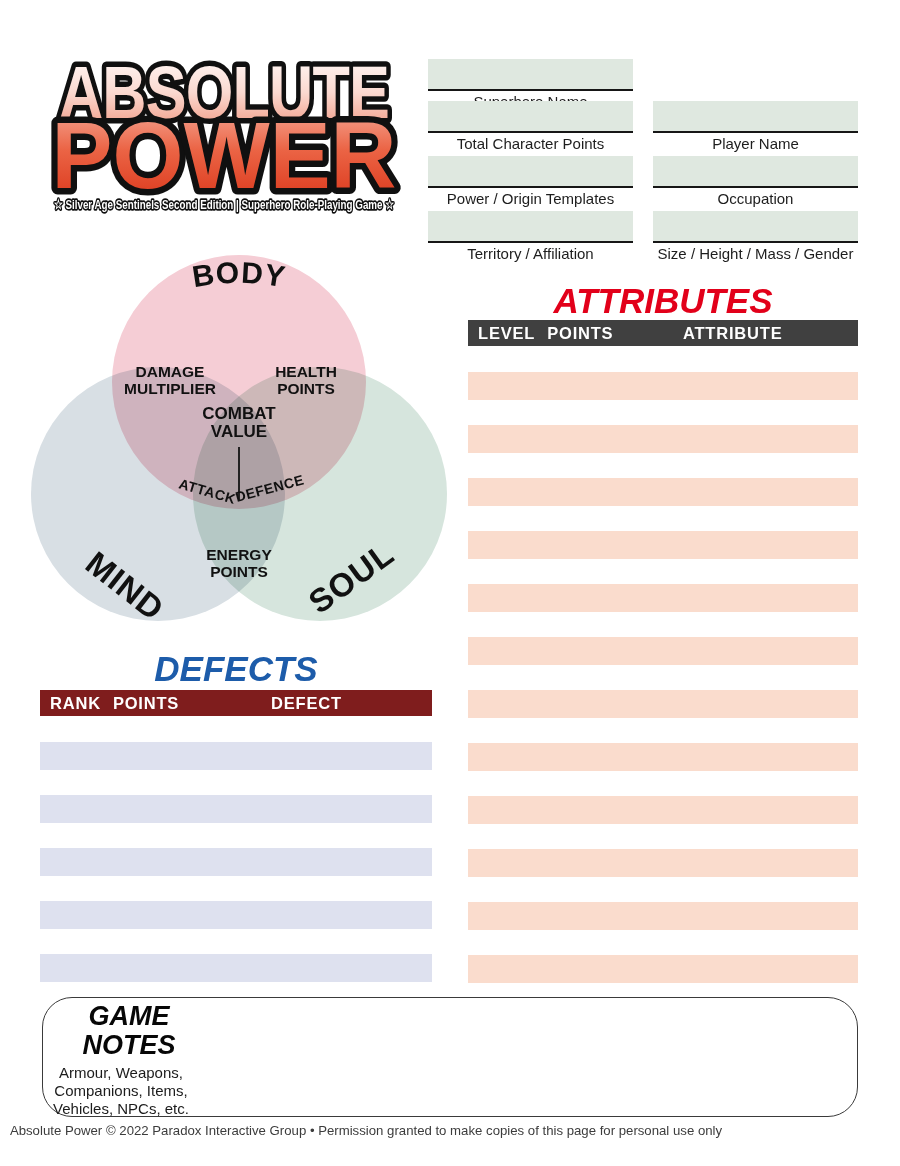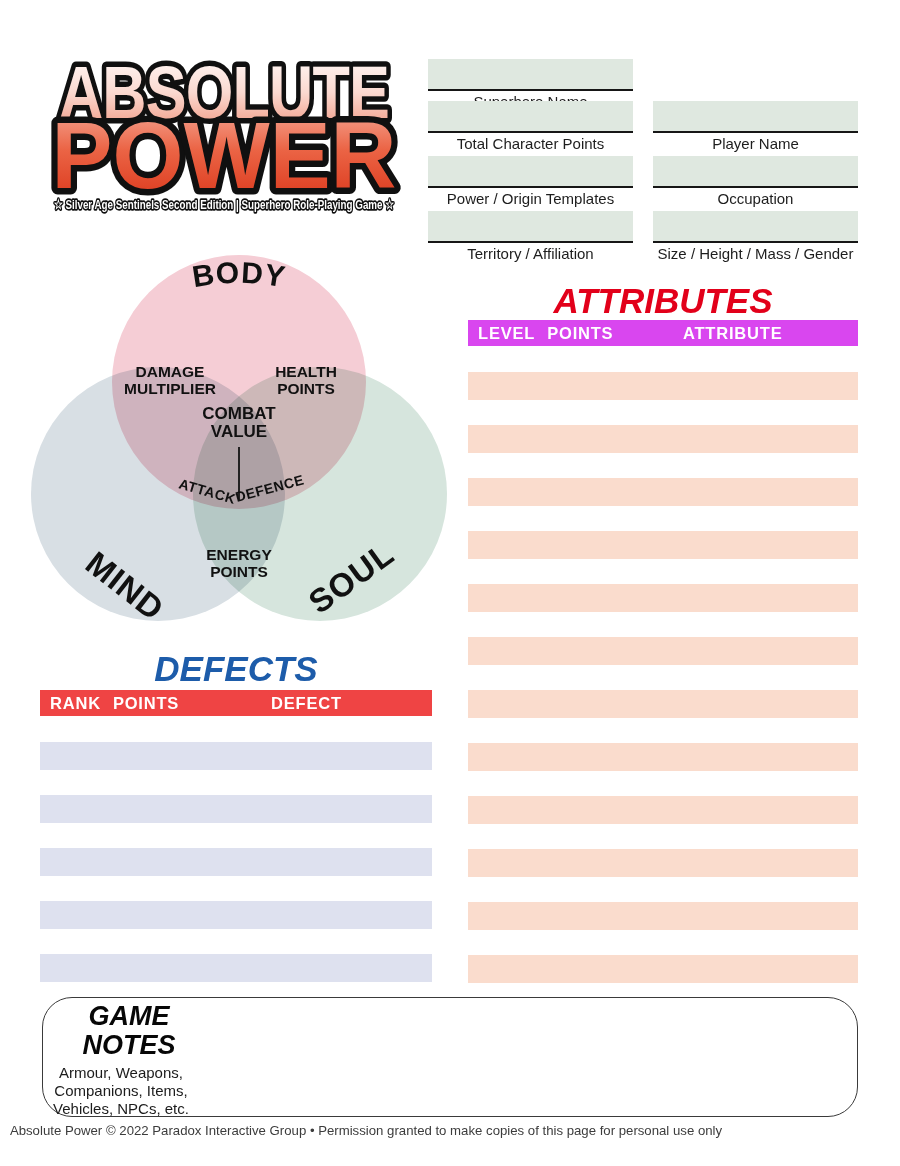--- a/index.html
+++ b/index.html
@@ -30,22 +30,22 @@
   .v-mid { font-size:15.5px; }
   .v-combat { font-size:17px; }
   .v-small { font-size:14px; letter-spacing:0.5px; }
 
   
   .sec-title { position:absolute; font-size:35px; font-weight:bold; font-style:italic; letter-spacing:0px; text-align:center; }
   .attr-title { left:468px; width:390px; top:281px; color:#e2001a; }
   .defect-title { left:40px; width:392px; top:649px; color:#1d5caa; }
 
   .head-bar { position:absolute; height:26px; color:#ffffff; font-weight:bold; font-size:16.5px; letter-spacing:0.8px; display:flex; align-items:center; }
-  .attr-bar { left:468px; width:390px; top:320px; background:#d946ef; }
-  .defect-bar { left:40px; width:392px; top:690px; background:#ef4444; }
+  .attr-bar { left:468px; width:390px; top:320px; background:#404040; }
+  .defect-bar { left:40px; width:392px; top:690px; background:#7f1d1d; }
   .head-bar .c1 { margin-left:10px; }
   .head-bar .c2 { margin-left:12px; }
   .head-bar .c3 { position:absolute; left:215px; }
   .defect-bar .c3 { left:231px; }
 
   .rows { position:absolute; display:flex; flex-direction:column; gap:25px; }
   .rows.attr { left:468px; top:372px; width:390px; }
   .rows.defect { left:40px; top:742px; width:392px; }
   .attr-row { height:28px; background:#fadccd; }
   .defect-row { height:28px; background:#dee1ef; }

